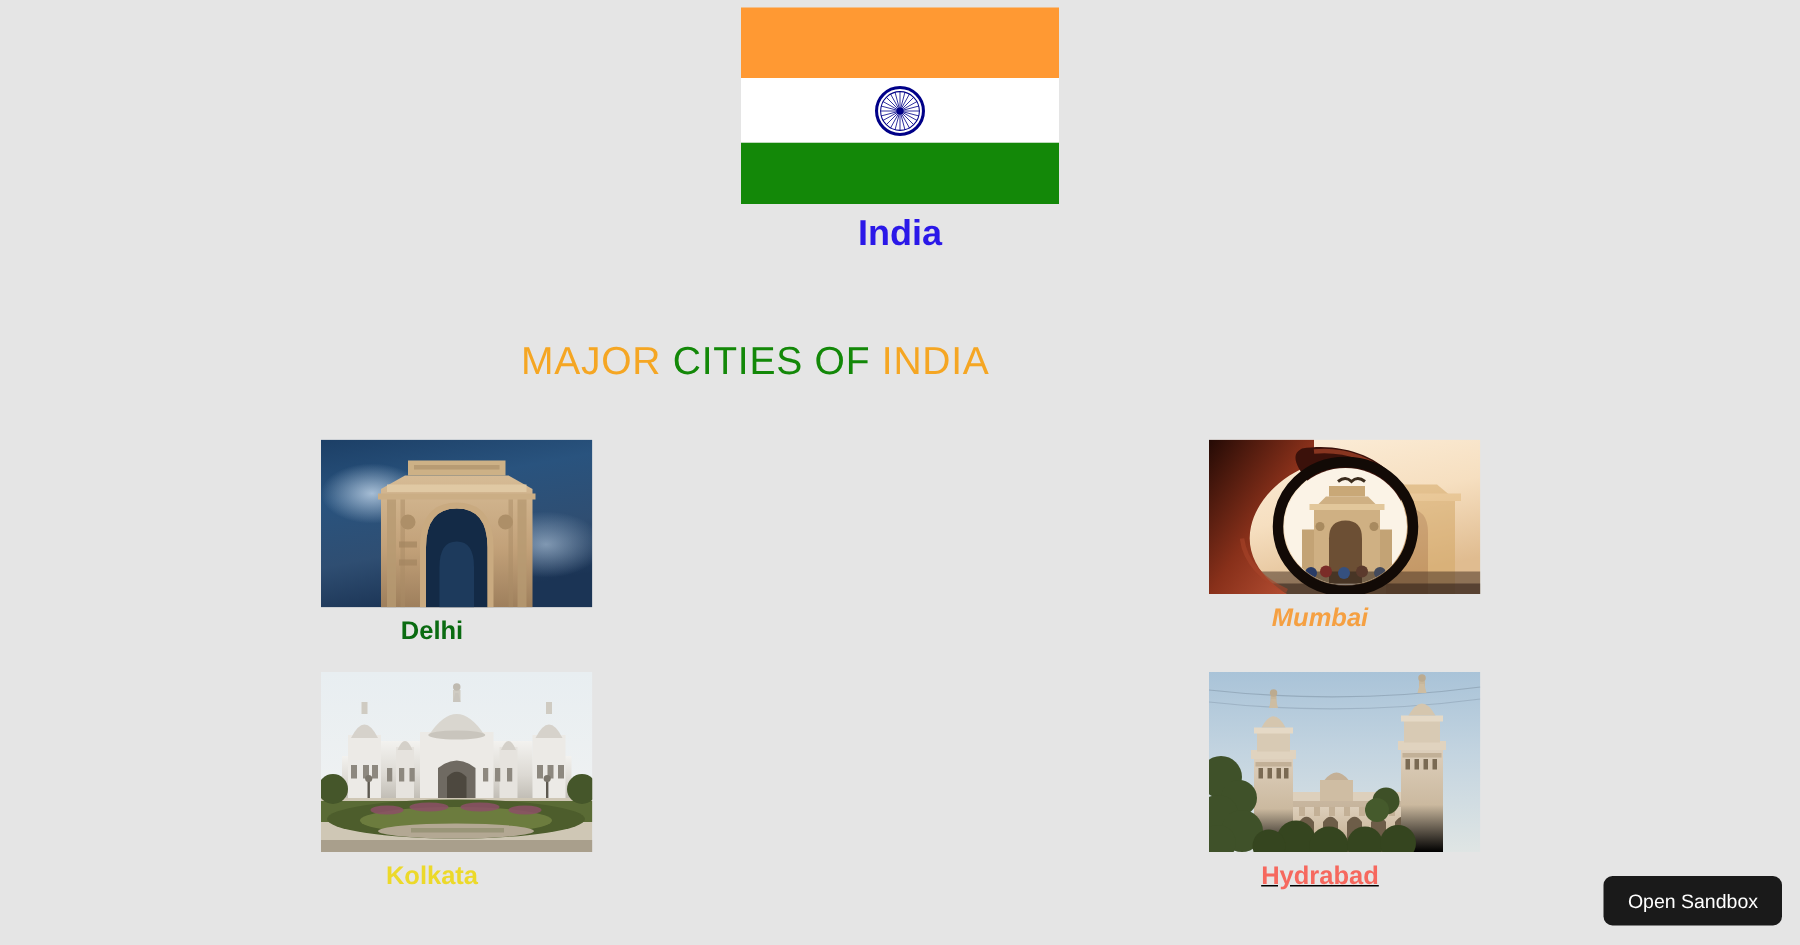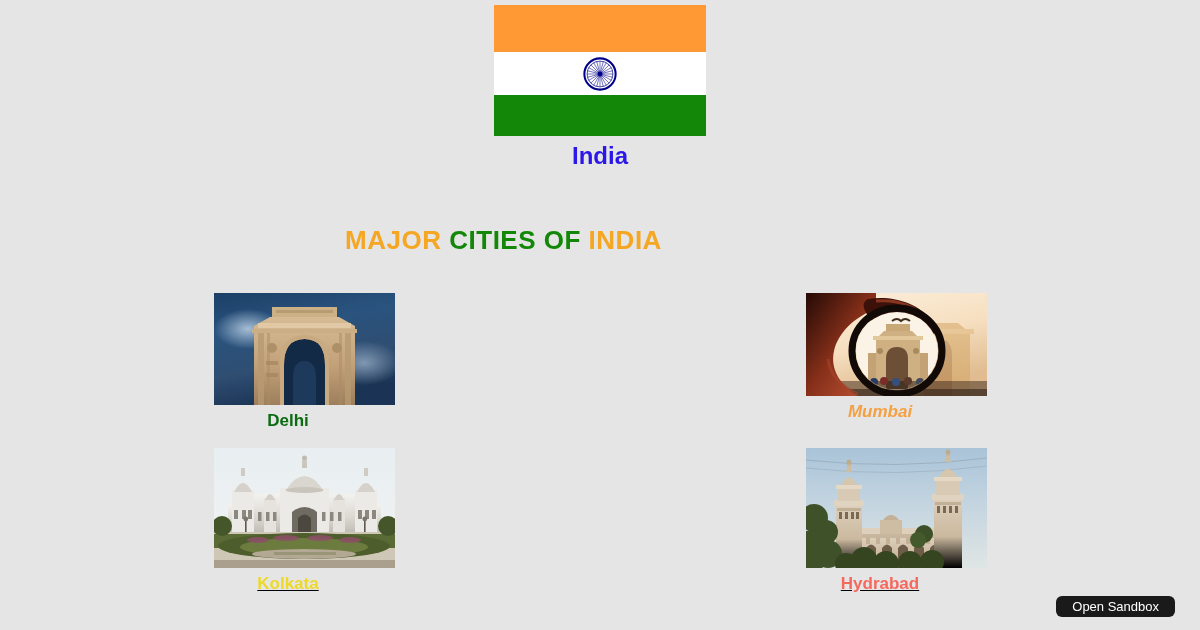--- a/index.html
+++ b/index.html
@@ -52,21 +52,21 @@
   }
 
   
   .main-title {
     position: absolute;
     top: 225px;
     left: 0;
     width: 1007px;
     text-align: center;
     font-size: 26px;
-    font-weight: bold;
+    font-weight: normal;
     letter-spacing: 0.5px;
   }
   .t-major { color: #f5a623; }
   .t-cities { color: #138808; }
   .t-india { color: #f5a623; }
 
   
   .city {
     position: absolute;
     width: 148px;
@@ -79,42 +79,42 @@
   }
   .city-label {
     text-align: center;
     margin-top: 6px;
     font-size: 17px;
     font-weight: bold;
   }
 
   .city-delhi    { left: 214px; top: 293px; }
   .city-mumbai   { left: 806px; top: 293px; font-style: italic; }
-  .city-kolkata  { left: 214px; top: 448px; text-decoration: underline; }
+  .city-kolkata  { left: 214px; top: 448px; }
   .city-hydrabad { left: 806px; top: 448px; text-decoration: underline; }
 
   .city-delhi    .city-photo { height: 112px; }
   .city-mumbai   .city-photo { height: 103px; }
   .city-kolkata  .city-photo { height: 120px; }
   .city-hydrabad .city-photo { height: 120px; }
 
   .lbl-delhi    { color: #0a6b11; }
   .lbl-mumbai   { color: #f5a042; }
   .lbl-kolkata  { color: #ecd92a; }
   .lbl-hydrabad { color: #f6685e; }
 
   
   .open-sandbox {
     position: absolute;
-    right: 25px;
+    right: 12px;
     bottom: 13px;
     background: #1a1a1a;
     color: #ffffff;
     font-size: 13px;
-    padding: 4px 16px;
+    padding: 10px 16px;
     border-radius: 6px;
     border: none;
     cursor: pointer;
     font-family: "Liberation Sans", sans-serif;
     line-height: 1;
   }
 
   svg { display: block; }
 </style>
 </head>

